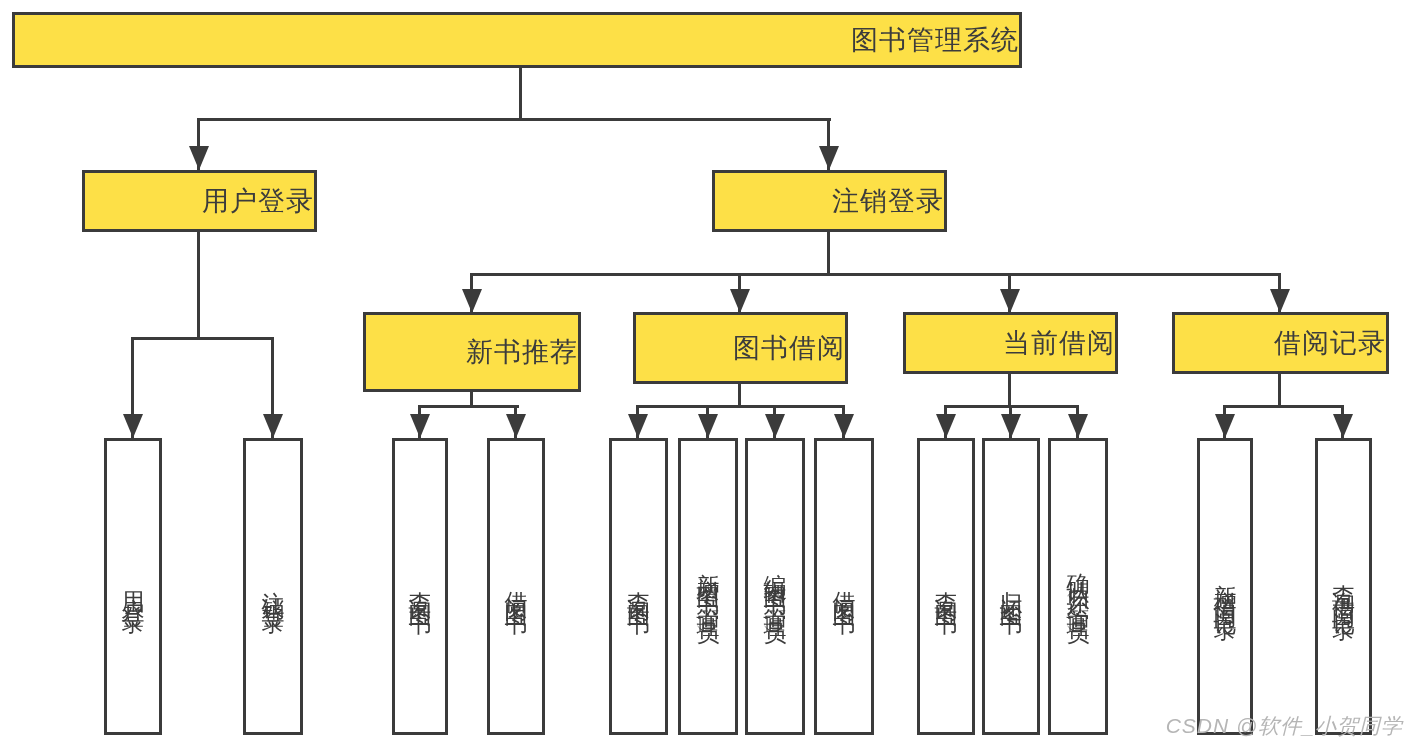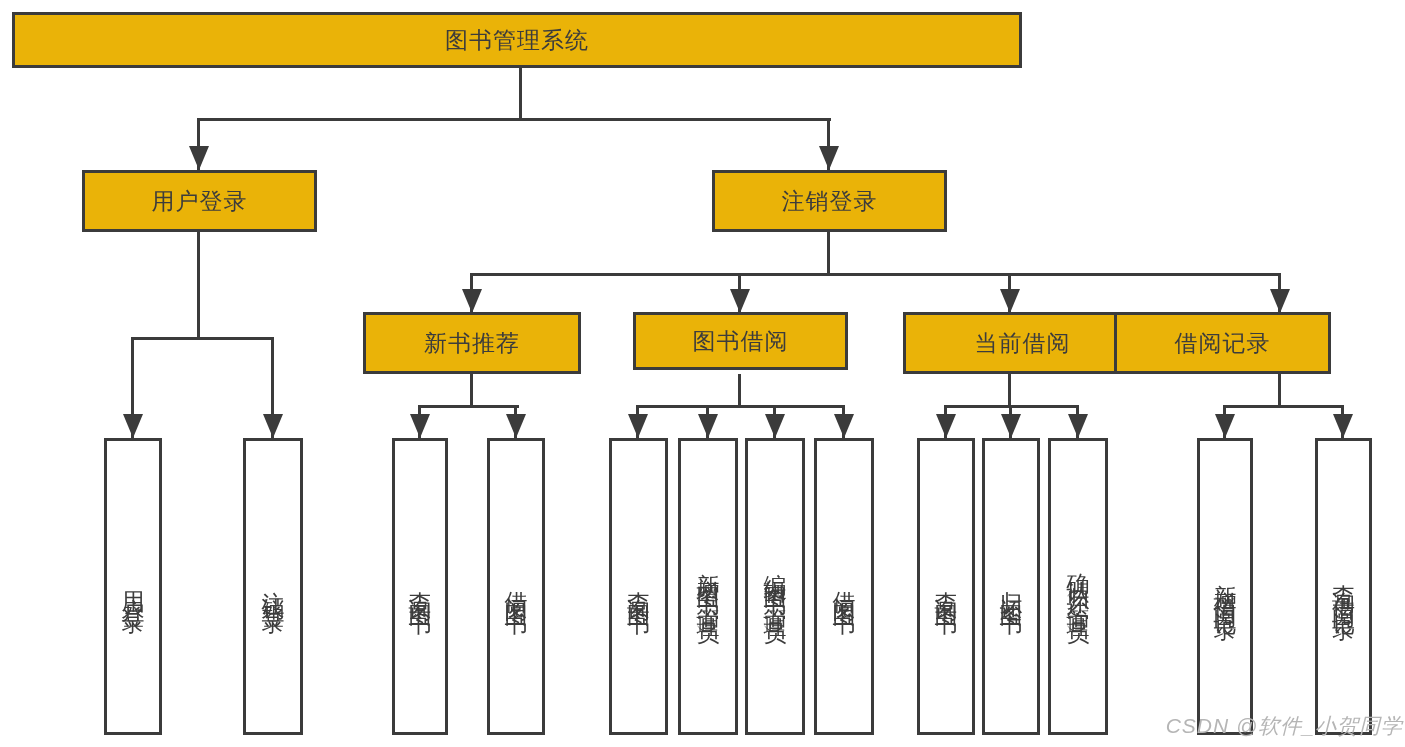--- a/index.html
+++ b/index.html
@@ -14,23 +14,23 @@
   .hline{height:3px;}
   .vline{width:3px;}
   .arrow{
     position:absolute;width:0;height:0;
     border-left:10px solid transparent;
     border-right:10px solid transparent;
     border-top:24px solid #3b3b3b;
   }
   .hbox{
     position:absolute;box-sizing:border-box;
-    border:3px solid #3b3b3b;background:#eab308;
-    display:flex;align-items:center;justify-content:center;
-    font-size:23px;color:#3c3c3c;letter-spacing:1px;
+    border:3px solid #3b3b3b;background:#fde047;
+    display:flex;align-items:center;justify-content:flex-end;
+    font-size:27px;color:#3c3c3c;letter-spacing:1px;
     z-index:2;
   }
   .vbox{
     position:absolute;box-sizing:border-box;
     border:3px solid #3b3b3b;background:#ffffff;
     top:438px;height:297px;
     display:flex;align-items:center;justify-content:center;
     color:#3c3c3c;z-index:2;
   }
   .vbox span{
@@ -112,30 +112,30 @@
     <span>图书管理系统</span>
   </div>
 
   <div class="hbox" style="left:82px;top:170px;width:235px;height:62px;">
     <span>用户登录</span>
   </div>
   <div class="hbox" style="left:712px;top:170px;width:235px;height:62px;">
     <span>注销登录</span>
   </div>
 
-  <div class="hbox" style="left:363px;top:312px;width:218px;height:62px;">
+  <div class="hbox" style="left:363px;top:312px;width:218px;height:80px;">
     <span>新书推荐</span>
   </div>
-  <div class="hbox" style="left:633px;top:312px;width:215px;height:58px;">
+  <div class="hbox" style="left:633px;top:312px;width:215px;height:72px;">
     <span>图书借阅</span>
   </div>
   <div class="hbox" style="left:903px;top:312px;width:215px;height:62px;padding-left:24px;">
     <span>当前借阅</span>
   </div>
-  <div class="hbox" style="left:1114px;top:312px;width:217px;height:62px;">
+  <div class="hbox" style="left:1172px;top:312px;width:217px;height:62px;">
     <span>借阅记录</span>
   </div>
 
   <div class="vbox" style="left:104px;width:58px;">
     <span>用户登录</span>
   </div>
   <div class="vbox" style="left:243px;width:60px;">
     <span>注销登录</span>
   </div>
 

